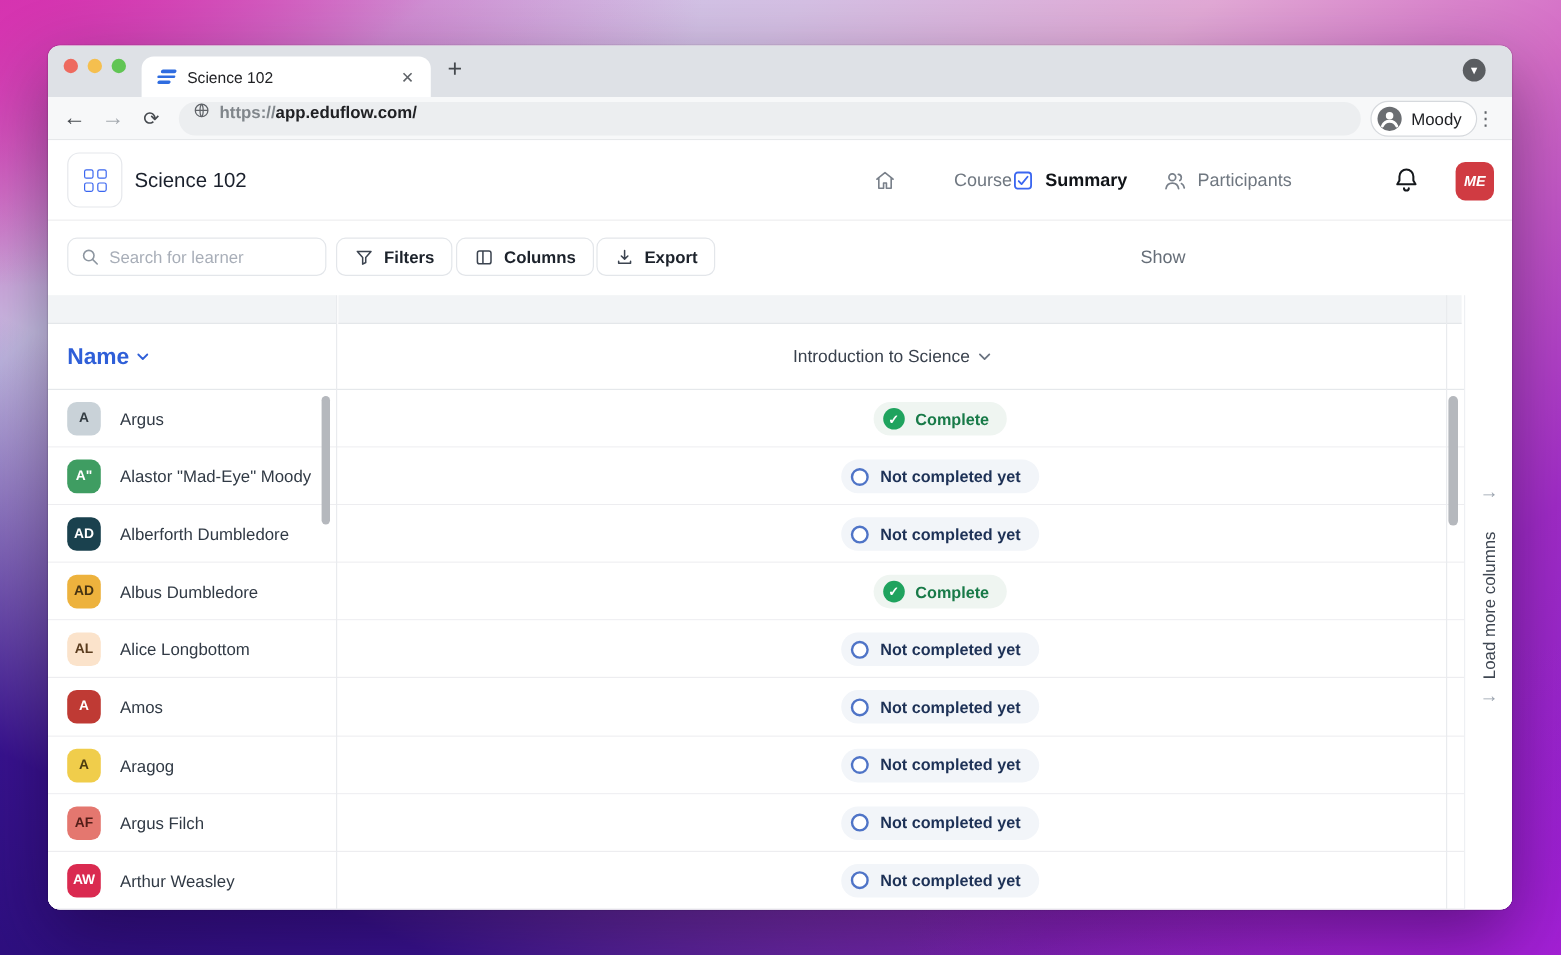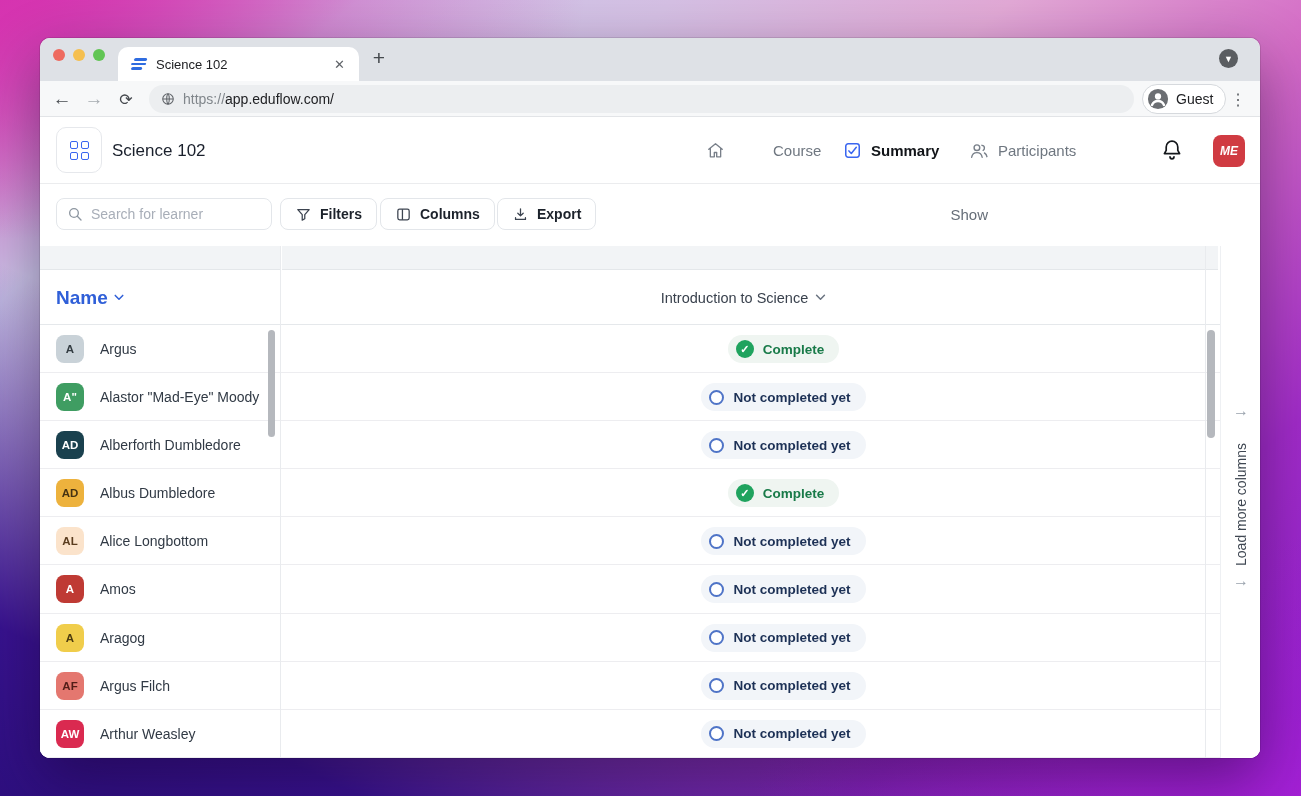--- a/index.html
+++ b/index.html
@@ -39,21 +39,21 @@
             display:flex; align-items:center; justify-content:center; }
   .chrome-profile-chip { position:absolute; right:22px; top:11px; width:19px; height:19px; border-radius:50%;
             background:#5a5d61; color:#fff; font-size:9px; display:flex; align-items:center; justify-content:center; }
 
   .btoolbar { position:absolute; left:0; top:43px; width:100%; height:36px; background:#f7f8f9;
               border-bottom:1px solid #e2e4e7; }
   .nav-ic { position:absolute; top:4px; width:28px; height:28px; display:flex; align-items:center; justify-content:center;
             font-size:19px; color:#45494e; }
   .nav-ic.back{ left:8px; } .nav-ic.fwd{ left:40px; color:#a5aab0; } .nav-ic.reload{ left:72px; font-size:16px; }
   .omnibox { position:absolute; left:109px; top:4px; width:985px; height:28px; background:#eceef0;
-             border-radius:14px; display:flex; align-items:center; padding:0 12px; }
+             border-radius:14px; display:flex; padding:0 12px;font-weight:bold; }
   .omni-url { margin-left:8px; font-size:14px; color:#202124; }
   .omni-url .scheme { color:#80868b; }
   .guest-chip { position:absolute; left:1102px; top:3px; height:30px; border:1px solid #d6d9dd; border-radius:16px;
                 background:#fff; display:flex; align-items:center; gap:7px; padding:0 12px 0 4px; }
   .guest-chip span { font-size:14px; color:#202124; }
   .dots { position:absolute; right:10px; top:4px; width:24px; height:28px; display:flex; align-items:center;
           justify-content:center; font-size:16px; color:#5f6368; letter-spacing:0; }
 
   
   .app { position:absolute; left:0; top:79px; width:100%; height:641px; background:#fff; }
@@ -61,21 +61,21 @@
   .app-header { position:absolute; left:0; top:0; width:100%; height:67px; background:#fff; border-bottom:1px solid #ebecee; }
   .grid-btn { position:absolute; left:16px; top:10px; width:46px; height:46px; border:1px solid #e6e8ec; border-radius:10px;
               display:flex; align-items:center; justify-content:center; background:#fff; }
   .grid-ic { display:grid; grid-template-columns:8px 8px; grid-template-rows:8px 8px; gap:3px; }
   .grid-ic i { border:1.8px solid #3a66f0; border-radius:2px; }
   .app-title { position:absolute; left:72px; top:0; height:67px; display:flex; align-items:center;
                font-size:17px; color:#1a202c; font-weight:500; }
   .nav-item { position:absolute; top:0; height:67px; display:flex; align-items:center; gap:9px;
               font-size:15px; color:#6f7780; }
   .nav-item.active { color:#111418; font-weight:700; }
-  .nav-course{ left:666px;gap:48px; } .nav-summary{ left:803px; } .nav-participants{ left:929px; }
+  .nav-course{ left:688px;gap:48px; } .nav-summary{ left:803px; } .nav-participants{ left:929px; }
   .bell { position:absolute; left:1120px; top:21px; }
   .me-avatar { position:absolute; left:1173px; top:18px; width:32px; height:32px; border-radius:8px; background:#d03b42;
                color:#fff; font-size:12px; font-weight:700; display:flex; align-items:center; justify-content:center;font-style:italic; }
 
   .tools { position:absolute; left:0; top:67px; width:100%; height:62px; background:#fff; }
   .search-box { position:absolute; left:16px; top:14px; width:216px; height:32px; border:1px solid #e3e6ea;
                 border-radius:8px; background:#fff; display:flex; align-items:center; padding:0 10px; }
   .search-box input { border:none; outline:none; margin-left:8px; width:160px; font-size:14px; color:#30363d;
                       font-family:"Liberation Sans", sans-serif; background:transparent; }
   .search-box input::placeholder { color:#a8aeb8; }
@@ -166,21 +166,21 @@
             <path d="M3 12h18M12 3c-3 3-3 15 0 18M12 3c3 3 3 15 0 18"></path>
         </svg>
         <div class="omni-url"><span class="scheme">https://</span><span>app.eduflow.com/</span></div>
       </div>
       <div class="guest-chip">
         <svg width="22" height="22" viewBox="0 0 24 24">
           <circle cx="12" cy="12" r="11" fill="#6b6e72"></circle>
           <circle cx="12" cy="9.2" r="3.4" fill="#fff"></circle>
           <path d="M5.5 18.6c1.2-3 3.8-4.4 6.5-4.4s5.3 1.4 6.5 4.4" fill="none" stroke="#fff" stroke-width="2.6" stroke-linecap="round"></path>
         </svg>
-        <span>Guest</span>
+        <span>Moody</span>
       </div>
       <div class="dots">⋮</div>
     </div>
 
     <div class="app">
 
       <div class="app-header">
         <div class="grid-btn">
           <div class="grid-ic">
               <i></i>

